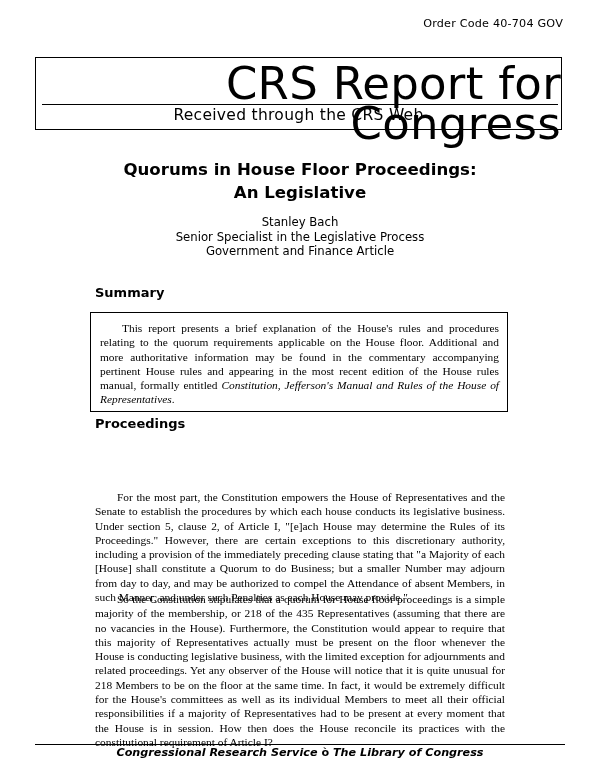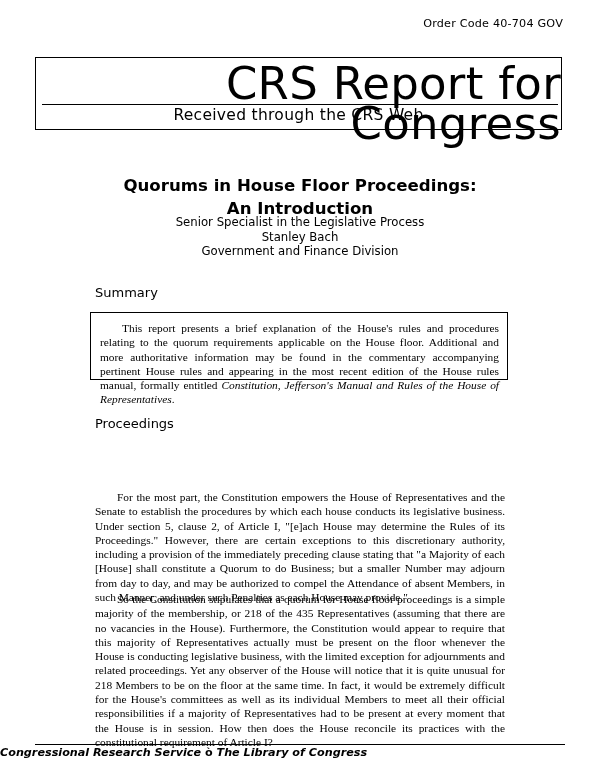--- a/index.html
+++ b/index.html
@@ -25,73 +25,73 @@
     .header-rule {
       left: 6px; right: 3px; top: 46px; height: 0; border-top: 1.2px solid #000;
     }
     .header-sub {
       left: 0; right: 0; top: 48px; text-align: center;
       font-family: "DejaVu Sans", sans-serif; font-size: 15.5px; line-height: 18px;
       letter-spacing: 0.3px;
     }
     .doc-title {
       left: 0; right: 0; top: 158px; text-align: center;
-      font-family: "DejaVu Sans", sans-serif; font-weight: bold; font-size: 16.6px; line-height: 23px; margin-top: 16px;
+      font-family: "DejaVu Sans", sans-serif; font-weight: bold; font-size: 16.6px; line-height: 23px;
     }
     .author-block {
       left: 0; right: 0; top: 215px; text-align: center;
       font-family: "DejaVu Sans", sans-serif; font-size: 11.7px; line-height: 14.5px;
     }
     .section-heading {
-      left: 95px; font-family: "DejaVu Sans", sans-serif; font-weight: normal; font-size: 13px; line-height: 16px;
+      left: 95px; font-family: "DejaVu Sans", sans-serif; font-weight: bold; font-size: 13px; line-height: 16px;
     }
     .summary-box {
-      left: 90px; top: 312px; width: 418px; height: 68px;
+      left: 90px; top: 312px; width: 418px; height: 100px;
       border: 1.2px solid #000; box-sizing: border-box;
       padding: 8px 8px 12px 9px;
     }
     .body-text {
       font-family: "Liberation Serif", "DejaVu Serif", serif; font-size: 11.4px; line-height: 14.3px;
       text-align: justify; margin: 0;
     }
     .indent { text-indent: 22px; margin-top: 44px; }
     .summary-box .body-text { text-indent: 22px; }
     .bg-text { left: 95px; width: 410px; }
     .footer-rule {
       left: 35px; width: 530px; top: 744px; height: 0; border-top: 1.2px solid #000;
     }
     .footer-text {
-      left: 0; right: 0; top: 745px; text-align: left;
+      left: 0; right: 0; top: 745px; text-align: center;
       font-family: "DejaVu Sans", sans-serif; font-style: italic; font-weight: bold; font-size: 11.2px; line-height: 15px;
     }
     .footer-sep { font-style: normal; font-weight: bold; }
     em { font-style: italic; }
   </style>
 </head>
 <body>
 
 <div class="abs order-info">
   <div>Order Code 40-704 GOV</div>
 </div>
 
 <div class="abs header-box">
   <div class="abs header-title">CRS Report for Congress</div>
   <div class="abs header-rule"></div>
   <div class="abs header-sub">Received through the CRS Web</div>
 </div>
 
 <div class="abs doc-title">
   <div>Quorums in House Floor Proceedings:</div>
-  <div>An Introduction</div>
+  <div>An Legislative</div>
 </div>
 
 <div class="abs author-block">
+  <div>Stanley Bach</div>
   <div>Senior Specialist in the Legislative Process</div>
-  <div>Stanley Bach</div>
-  <div>Government and Finance Division</div>
+  <div>Government and Finance Article</div>
 </div>
 
 <div class="abs section-heading" style="top:285px;">Summary</div>
 
 <div class="abs summary-box">
   <p class="body-text"><span>This report presents a brief explanation of the House's rules and procedures relating to the quorum requirements applicable on the House floor.  Additional and more authoritative information may be found in the commentary accompanying pertinent House rules and appearing in the most recent edition of the House rules manual, formally entitled </span><em>Constitution, Jefferson's Manual and Rules of the House of Representatives</em><span>.</span></p>
 </div>
 
 <div class="abs section-heading" style="top:416px;">Proceedings</div>
 

